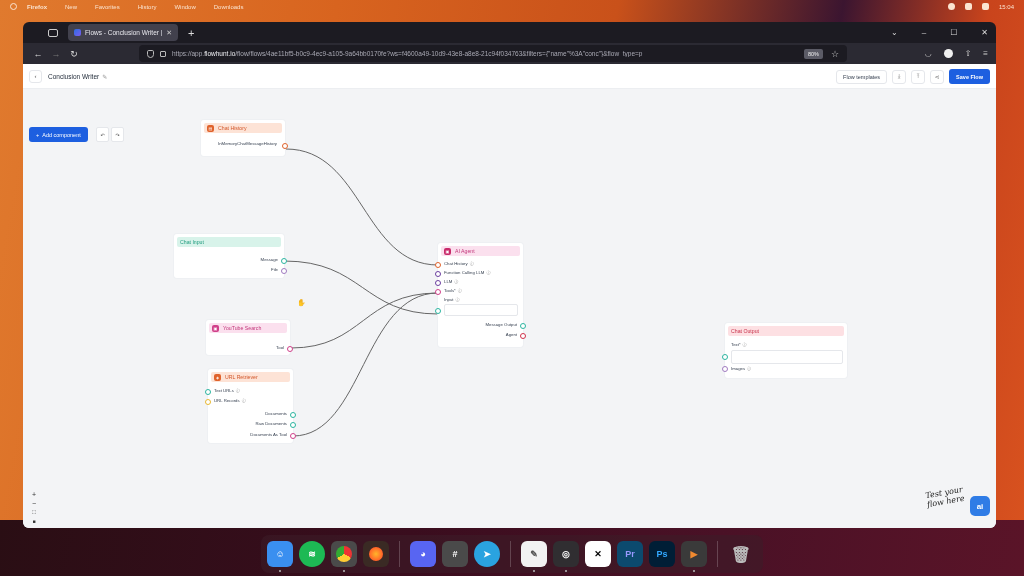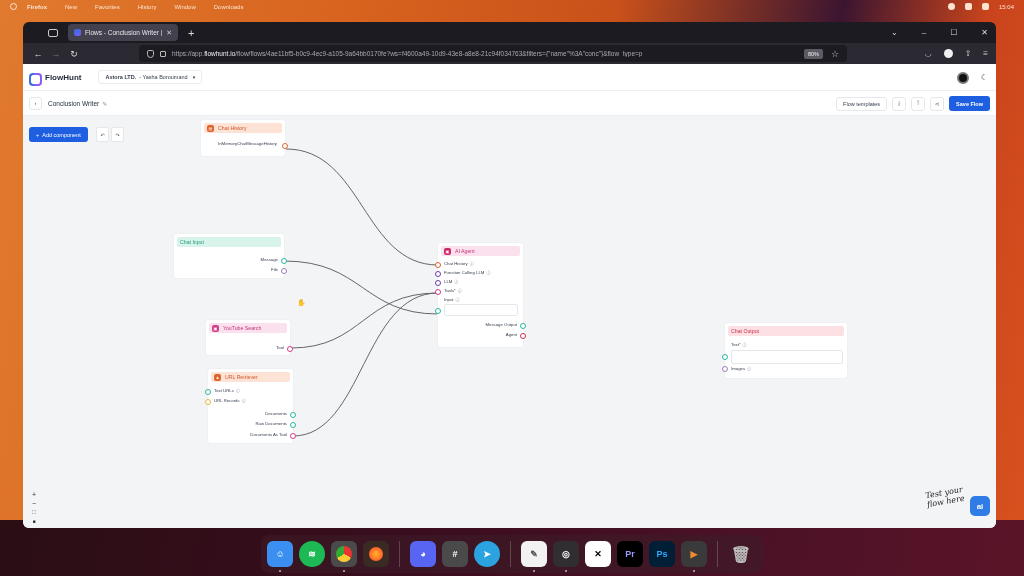--- a/index.html
+++ b/index.html
@@ -134,35 +134,20 @@
     </div>
     <div class="nav-right">
       <span>◡</span>
       <div class="avatar-ff"></div>
       <span>⇧</span>
       <span>≡</span>
     </div>
   </div>
 
   <div class="app">
-    <div class="app-header">
-      <div class="logo">
-        <div class="logo-mark"></div>
-        <span>FlowHunt</span>
-      </div>
-      <div class="workspace">
-        <span class="org">Astora LTD.</span>
-        <span>- Yasha Boroumand</span>
-        <span class="chev">▾</span>
-      </div>
-      <div class="header-right">
-        <div class="user-avatar"></div>
-        <span class="moon">☾</span>
-      </div>
-    </div>
 
     <div class="toolbar">
       <div class="back-btn">‹</div>
       <span class="flow-name">Conclusion Writer</span>
       <span class="edit-ic">✎</span>
       <div class="tb-right">
         <div class="btn-outline">Flow templates</div>
         <div class="icon-btn">⤓</div>
         <div class="icon-btn">⤒</div>
         <div class="icon-btn">⋖</div>
@@ -319,18 +304,18 @@
       <span style="width:14px;height:14px;border-radius:50%;background:radial-gradient(#ffb52a,#ff3b28);display:block;"></span>
     </div>
   <div class="dock-sep"></div>
   <div class="dock-item" style="background:#5865f2;">◕</div>
   <div class="dock-item" style="background:#4a4a4a;">#</div>
   <div class="dock-item" style="background:#2aa3e0;border-radius:50%;">➤</div>
   <div class="dock-sep"></div>
   <div class="dock-item" style="background:#f2f2f2;color:#555;">✎<div class="run"></div></div>
   <div class="dock-item" style="background:#302e31;">◎<div class="run"></div></div>
   <div class="dock-item" style="background:#ffffff;color:#000;">✕</div>
-  <div class="dock-item" style="background:#000000;color:#9999ff;text-align:center;">Pr</div>
+  <div class="dock-item" style="background:#0c4a6e;color:#9999ff;text-align:center;">Pr</div>
   <div class="dock-item" style="background:#001e36;color:#31a8ff;">Ps</div>
   <div class="dock-item" style="background:#3a3a3a;color:#f08a30;">▶<div class="run"></div></div>
   <div class="dock-sep"></div>
   <div class="dock-item" style="background:transparent;color:#bbb;font-size:16px;">🗑</div>
 </div>
 
 </body></html>

